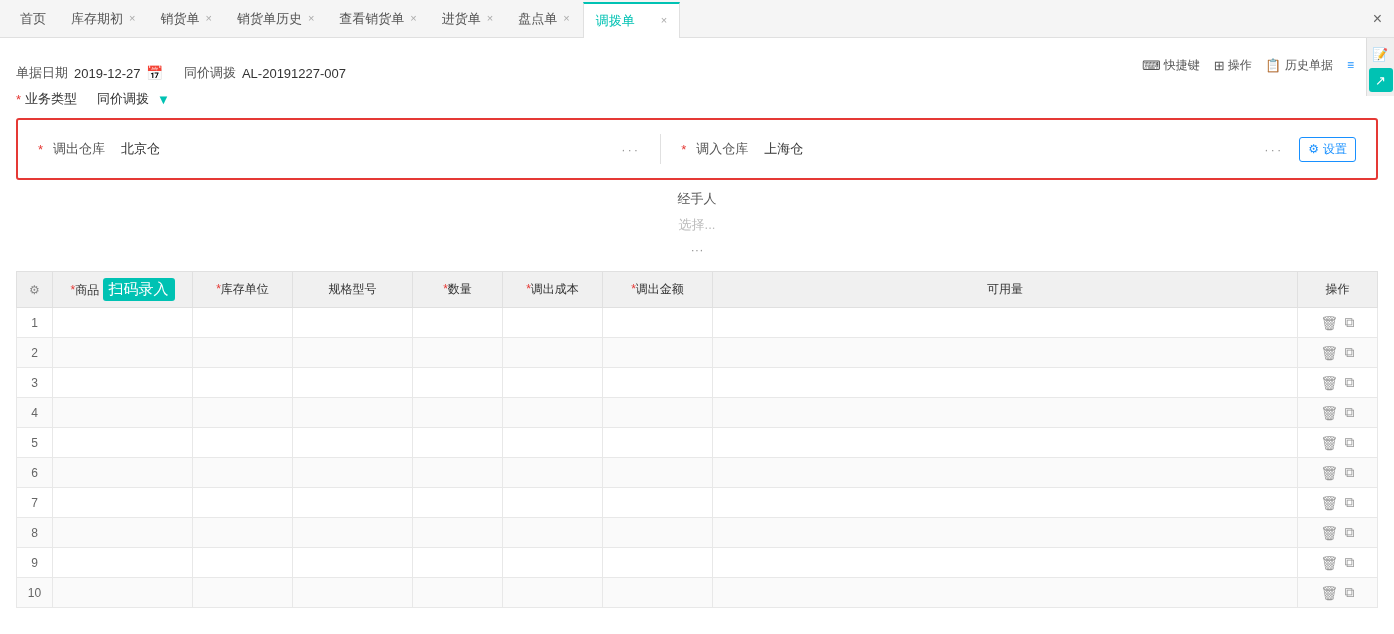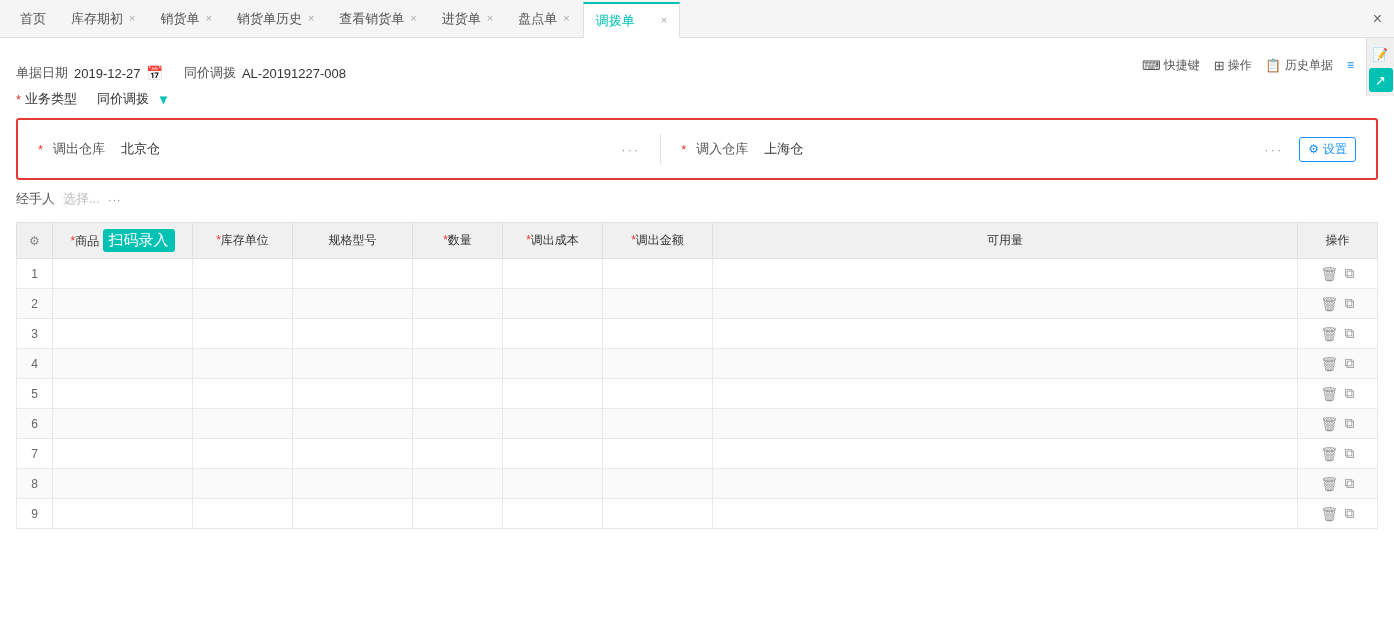--- a/index.html
+++ b/index.html
@@ -133,20 +133,21 @@
       margin-left: 16px;
       white-space: nowrap;
     }
 
     
     .person-row {
       display: flex;
       align-items: center;
       gap: 8px;
       margin-bottom: 14px;
+      flex-direction: column;
     }
     .person-row label { color: #555; }
     .person-row .select-placeholder { color: #bbb; }
     .person-row .more-dots { color: #999; cursor: pointer; }
 
     
     .data-table {
       width: 100%;
       border-collapse: collapse;
       font-size: 12px;
@@ -260,21 +261,21 @@
 <div class="main-content">
 
   <div class="header-row">
     <div class="form-field">
       <label>单据日期</label>
       <span class="value">2019-12-27</span>
       <span class="field-icon">📅</span>
     </div>
     <div class="form-field" style="margin-left:20px">
       <label>同价调拨</label>
-      <span class="value">AL-20191227-008</span>
+      <span class="value">AL-20191227-007</span>
     </div>
     <div class="toolbar-right">
       <div class="toolbar-btn">
         <span style="font-size:13px">⌨</span>
         <span>快捷键</span>
       </div>
       <div class="toolbar-btn">
         <span style="font-size:13px">⊞</span>
         <span>操作</span>
       </div>
@@ -491,20 +492,36 @@
       <td></td>
       <td></td>
       <td></td>
       <td>
         <div class="action-icons">
           <span class="action-icon">🗑</span>
           <span class="action-icon">⧉</span>
         </div>
       </td>
     </tr>
+        <tr>
+      <td class="row-num">10</td>
+      <td></td>
+      <td></td>
+      <td></td>
+      <td></td>
+      <td></td>
+      <td></td>
+      <td></td>
+      <td>
+        <div class="action-icons">
+          <span class="action-icon">🗑</span>
+          <span class="action-icon">⧉</span>
+        </div>
+      </td>
+    </tr>
       </tbody>
   </table>
 
 </div>
 
 <div class="side-toolbar">
   <div class="side-btn">📝</div>
   <div class="side-btn green">↗</div>
 </div>
 

